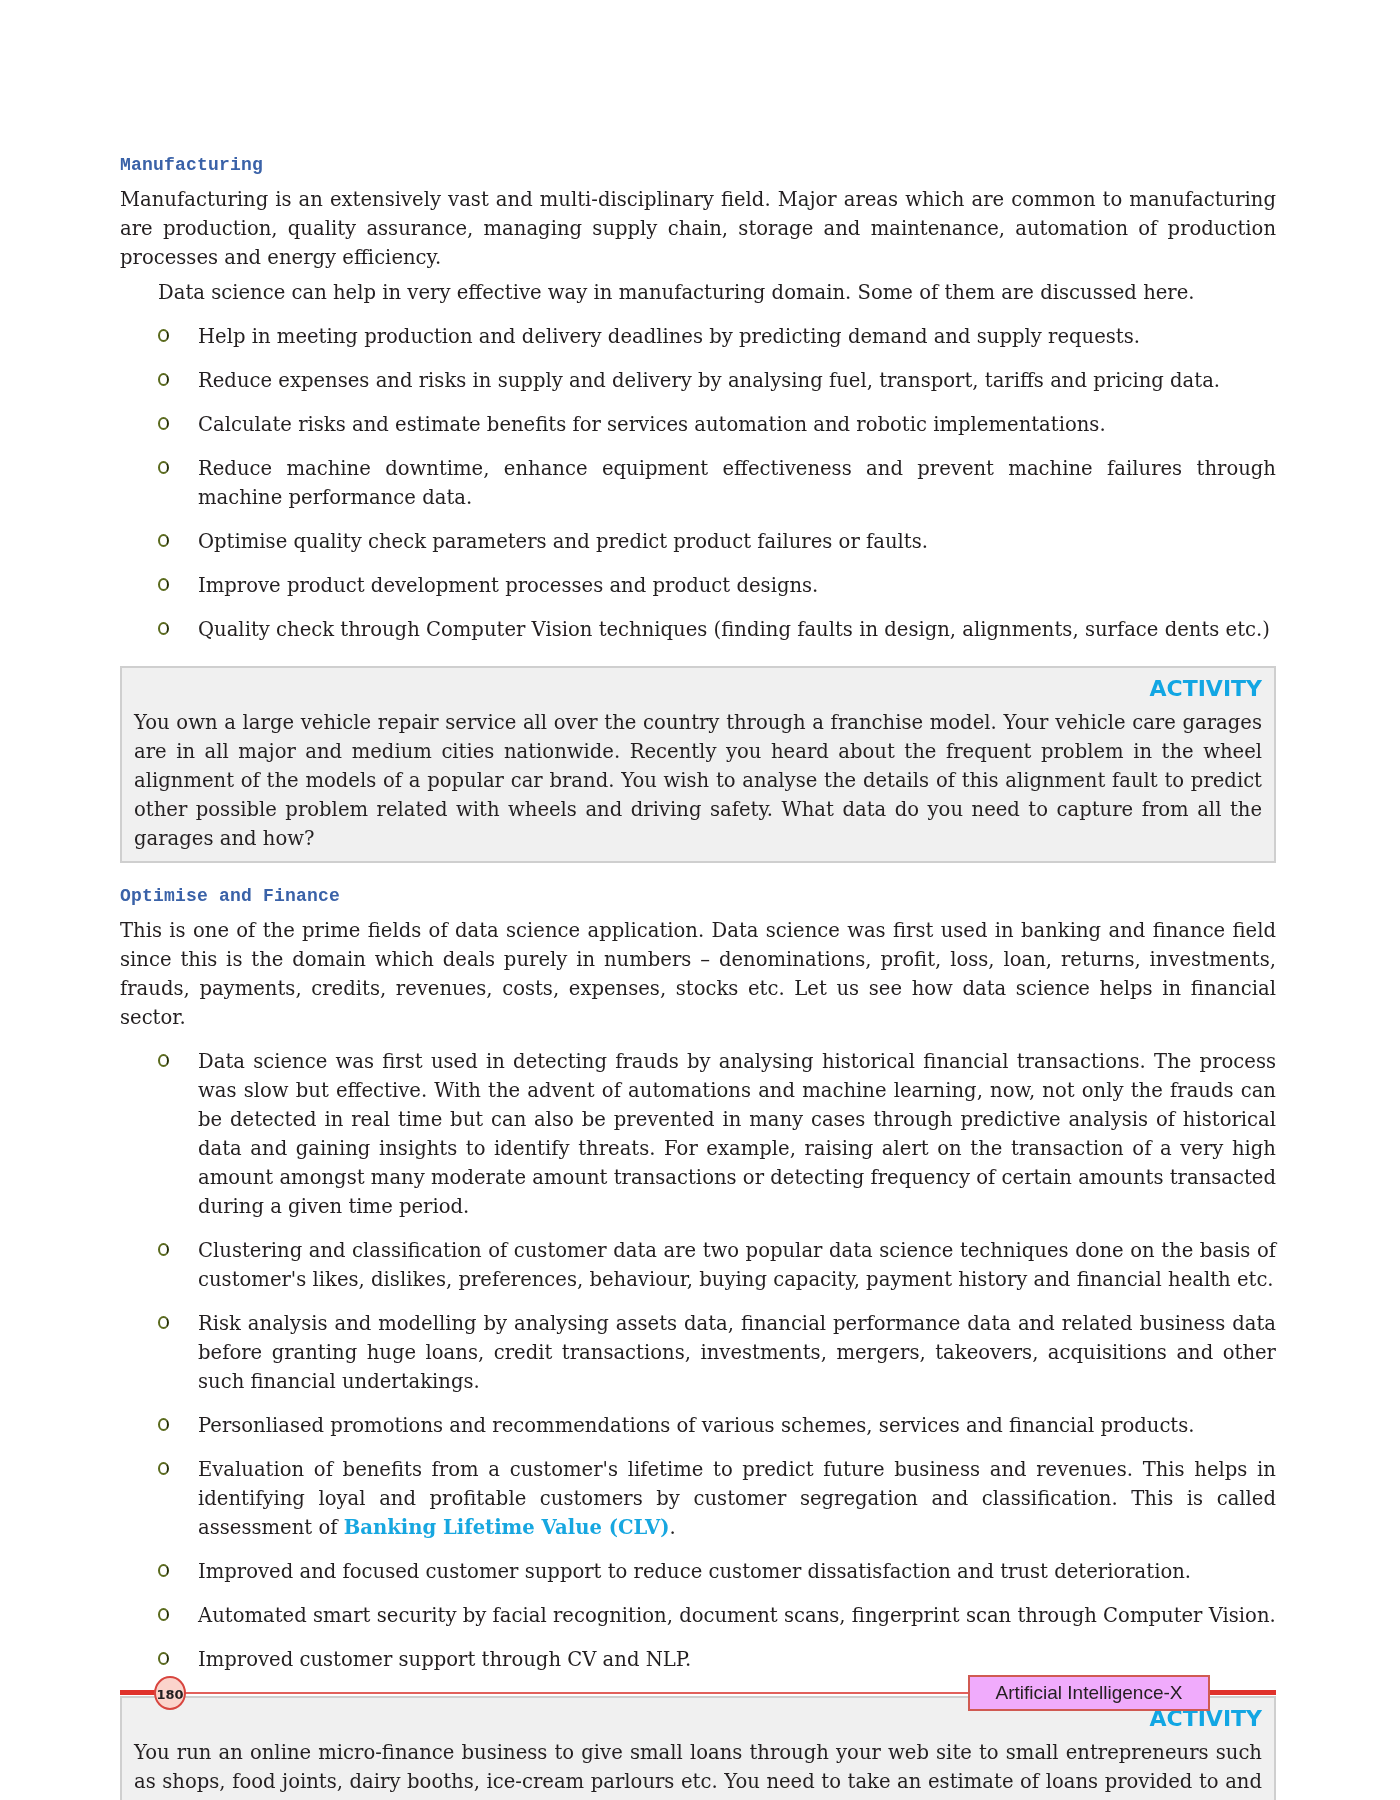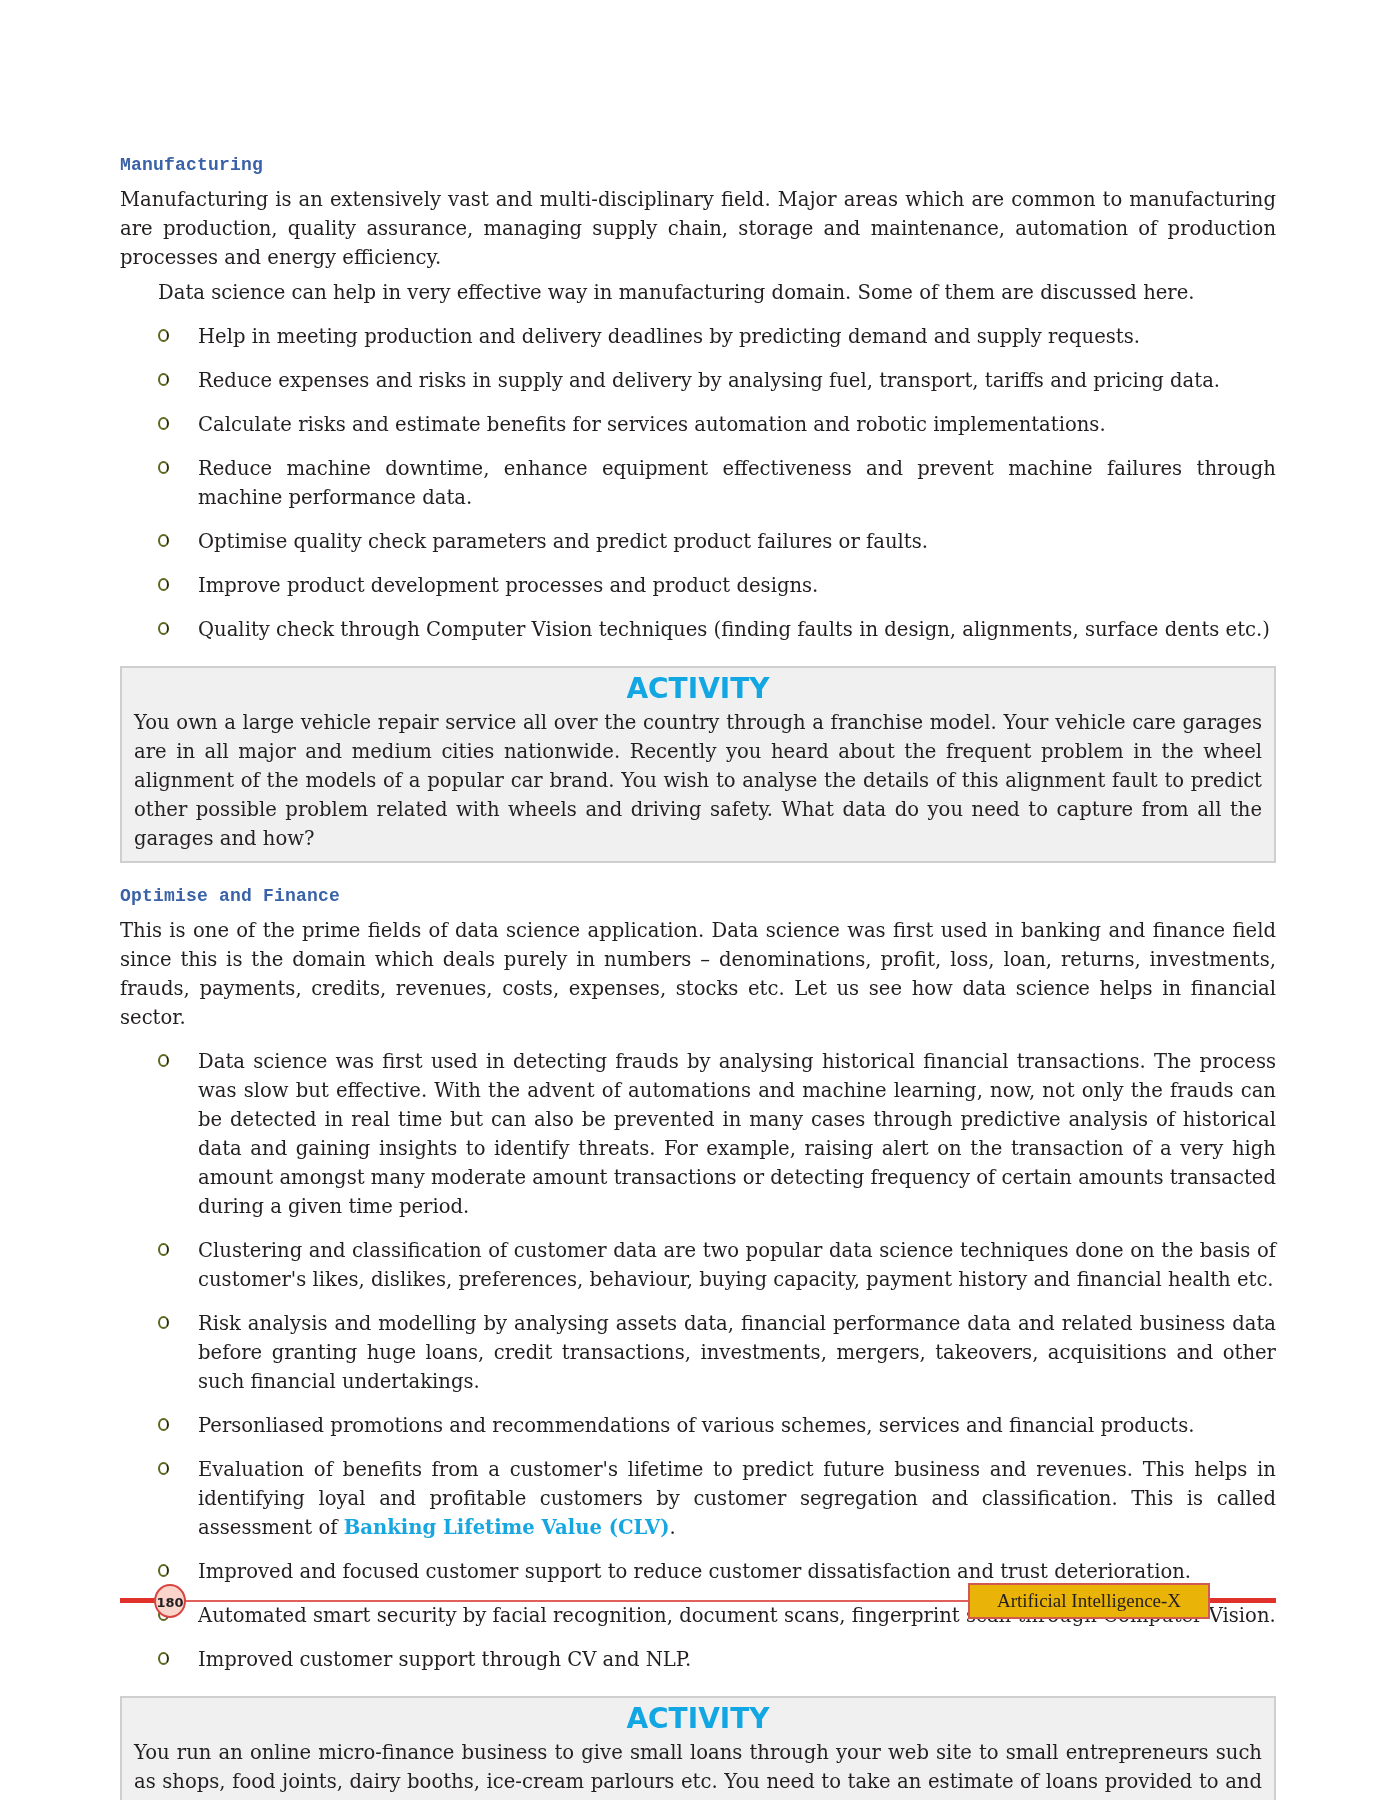--- a/index.html
+++ b/index.html
@@ -24,39 +24,39 @@
     position: absolute; left: 38px; top: 7px; width: 11px; height: 13px;
     border: 2.5px solid #5a6a1d; border-radius: 50%; box-sizing: border-box;
     border-right-color: #263006;
   }
   .activity {
     margin: 22px 0 0 0; background: #f0f0f0; border: 2px solid #cfcfcf;
     padding: 4px 12px 8px 12px;
   }
   .activity .title {
     font-family: "DejaVu Sans", "Liberation Sans", sans-serif; font-weight: bold;
-    color: #12a6e3; text-align: center; font-size: 28px; line-height: 34px;
+    color: #12a6e3; text-align: right; font-size: 22px; line-height: 34px;
     margin-bottom: 2px;
   }
   .section2 { margin-top: 18px; }
   .clv { color: #17a7e0; font-weight: bold; }
-  .footer { position: absolute; left: 120px; top: 1580px; width: 1156px; height: 40px; }
+  .footer { position: absolute; left: 120px; top: 1672px; width: 1156px; height: 40px; }
   .footer .line { position: absolute; left: 0; right: 0; top: 20px; height: 2px; background: #e2605b; }
   .footer .lead-bar { position: absolute; left: 0; width: 36px; top: 18px; height: 5px; background: #e0322b; }
   .footer .tail-bar { position: absolute; right: 0; width: 66px; top: 18px; height: 5px; background: #e0322b; }
   .footer .page-num {
     position: absolute; left: 34px; top: 4px; width: 32px; height: 34px;
     border: 2px solid #d8453f; border-radius: 50%; background: #fbd4cc;
     font-family: "DejaVu Sans", "Liberation Sans", sans-serif; font-weight: bold;
     font-size: 13px; line-height: 34px; text-align: center; color: #231f20; box-sizing: border-box;
   }
   .footer .book-title {
     position: absolute; right: 66px; top: 3px; width: 242px; height: 36px;
-    background: #eab308; border: 2px solid #d05a52; box-sizing: border-box;
-    font-family: Liberation Serif, serif; font-size: 19px;
+    background: #f0abfc; border: 2px solid #d05a52; box-sizing: border-box;
+    font-family: Liberation Sans, sans-serif; font-size: 19px;
     line-height: 32px; text-align: center; color: #231f20;
   }
 </style>
 </head>
 <body>
 
 <div class="page">
 
   <section>
     <h2 class="heading">Manufacturing</h2>

